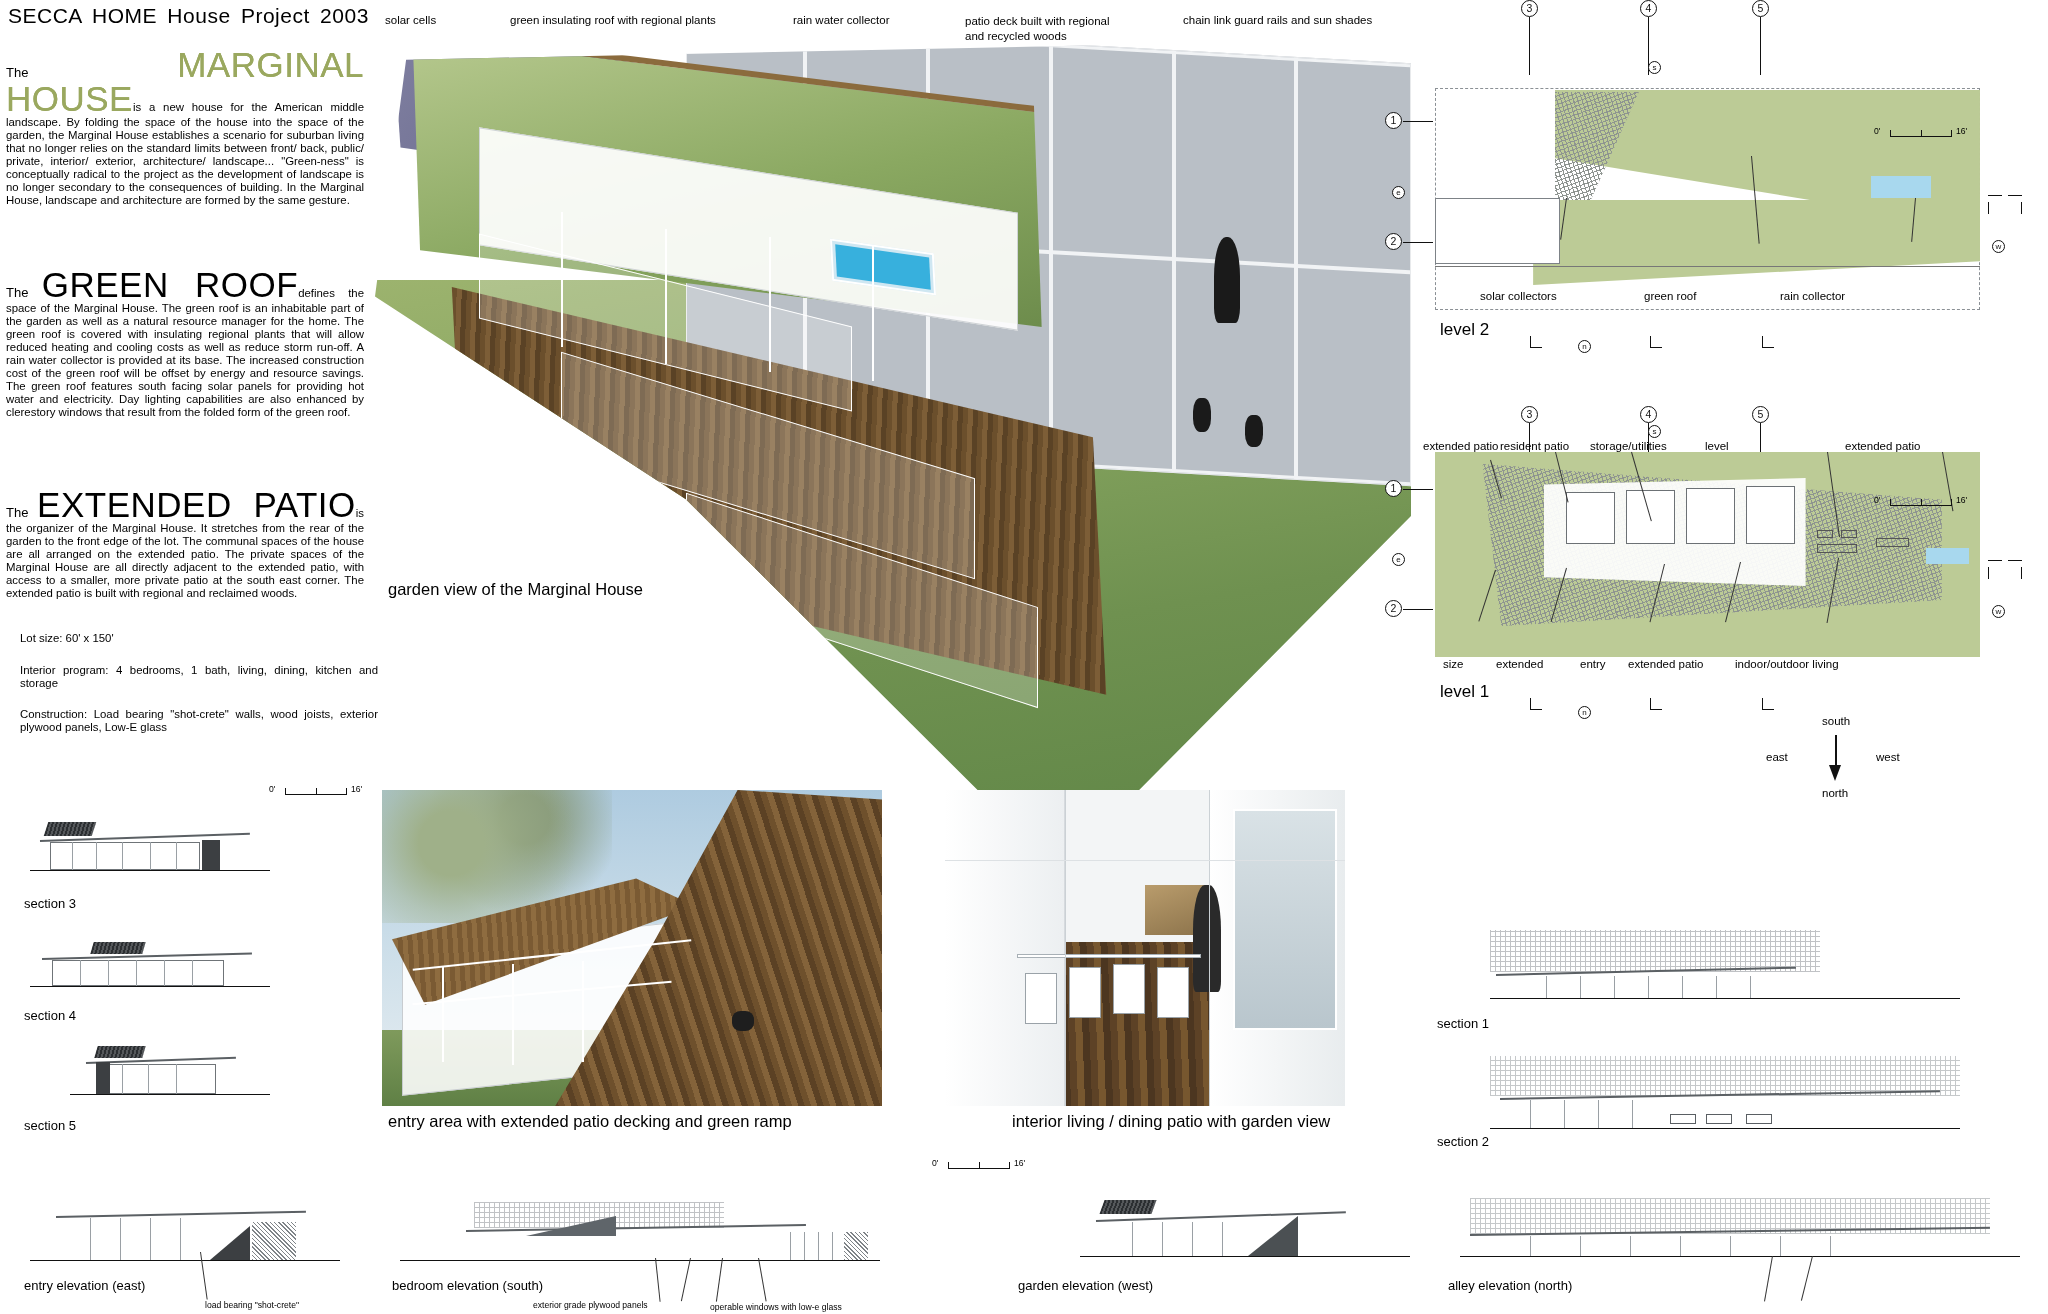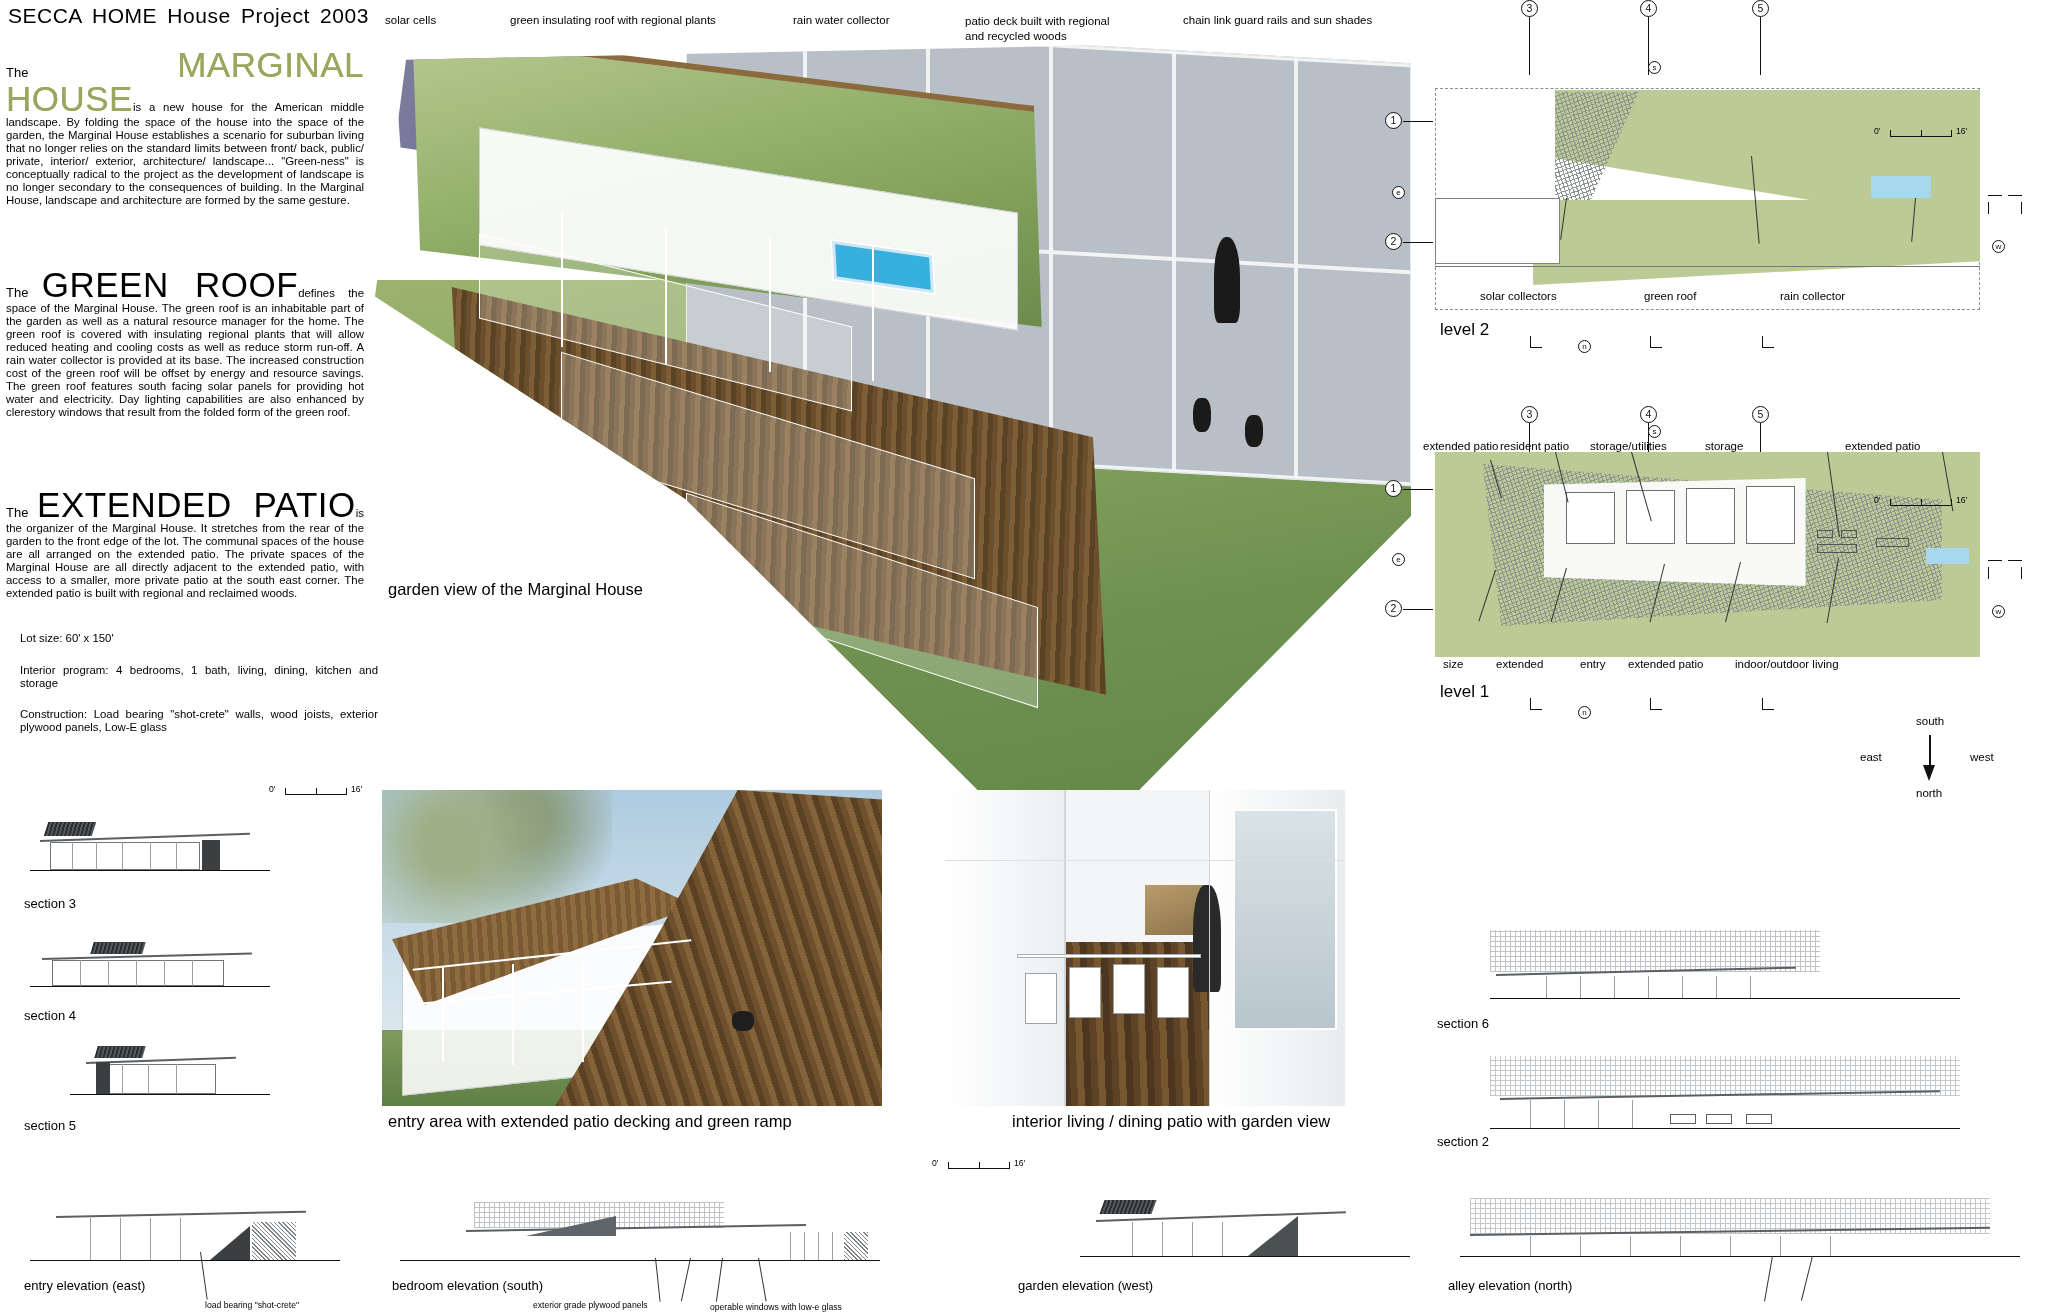--- a/index.html
+++ b/index.html
@@ -367,36 +367,36 @@
   <div class="abs" style="left:0;top:2px;width:1px;height:7px;background:#111;"></div>
   <div class="abs" style="left:31px;top:2px;width:1px;height:7px;background:#111;"></div>
   <div class="abs" style="left:61px;top:2px;width:1px;height:7px;background:#111;"></div>
   <div class="abs cap-xs" style="left:-16px;top:-2px;">0'</div>
   <div class="abs cap-xs" style="left:66px;top:-2px;">16'</div>
 </div>
 
 <div class="abs cap-sm" style="left:1423px;top:440px;">extended patio</div>
 <div class="abs cap-sm" style="left:1500px;top:440px;">resident patio</div>
 <div class="abs cap-sm" style="left:1590px;top:440px;">storage/utilities</div>
-<div class="abs cap-sm" style="left:1705px;top:440px;">storage</div>
+<div class="abs cap-sm" style="left:1705px;top:440px;">level</div>
 <div class="abs cap-sm" style="left:1845px;top:440px;">extended patio</div>
 
 <div class="abs cap-sm" style="left:1443px;top:658px;">size</div>
 <div class="abs cap-sm" style="left:1496px;top:658px;">extended</div>
 <div class="abs cap-sm" style="left:1580px;top:658px;">entry</div>
 <div class="abs cap-sm" style="left:1628px;top:658px;">extended patio</div>
 <div class="abs cap-sm" style="left:1735px;top:658px;">indoor/outdoor living</div>
 
 <div class="abs lvl-label" style="left:1440px;top:682px;">level 1</div>
 <div class="abs corner-L" style="left:1530px;top:698px;"></div>
 <div class="abs corner-L" style="left:1650px;top:698px;"></div>
 <div class="abs corner-L" style="left:1762px;top:698px;"></div>
 <div class="abs bullet sm" style="left:1578px;top:706px;">n</div>
 
-<div class="abs" id="compass" style="left:1860px;top:715px;width:140px;height:90px;">
+<div class="abs" id="compass" style="left:1766px;top:715px;width:140px;height:90px;">
   <div class="abs cap-sm" style="left:56px;top:0;">south</div>
   <div class="abs cap-sm" style="left:0px;top:36px;">east</div>
   <div class="abs cap-sm" style="left:110px;top:36px;">west</div>
   <div class="abs cap-sm" style="left:56px;top:72px;">north</div>
   <div class="compass-stem" style="left:69px;top:20px;height:34px;"></div>
   <div class="compass-arrow" style="left:63px;top:50px;"></div>
 </div>
 
 <div class="abs" style="left:1988px;top:195px;width:14px;height:1px;background:#111;"></div>
 <div class="abs" style="left:1988px;top:202px;width:1px;height:12px;background:#111;"></div>
@@ -499,21 +499,21 @@
   <div class="mass" style="left:24px;top:46px;width:300px;height:22px;border:none;"></div>
   <div class="vl" style="left:56px;top:46px;height:22px;"></div>
   <div class="vl" style="left:90px;top:46px;height:22px;"></div>
   <div class="vl" style="left:124px;top:46px;height:22px;"></div>
   <div class="vl" style="left:158px;top:46px;height:22px;"></div>
   <div class="vl" style="left:192px;top:46px;height:22px;"></div>
   <div class="vl" style="left:226px;top:46px;height:22px;"></div>
   <div class="vl" style="left:260px;top:46px;height:22px;"></div>
   <div class="gl" style="left:0;top:68px;width:470px;background:#111;"></div>
 </div>
-<div class="abs cap-md" style="left:1437px;top:1016px;">section 6</div>
+<div class="abs cap-md" style="left:1437px;top:1016px;">section 1</div>
 
 <div class="abs draw" id="section2" style="left:1490px;top:1056px;width:470px;height:78px;">
   <div class="screen" style="left:0;top:0;width:470px;height:40px;opacity:.5;"></div>
   <div class="roofline" style="left:10px;top:42px;width:440px;transform:rotate(-1deg);"></div>
   <div class="mass" style="left:18px;top:44px;width:300px;height:28px;border:none;"></div>
   <div class="vl" style="left:40px;top:44px;height:28px;"></div>
   <div class="vl" style="left:74px;top:44px;height:28px;"></div>
   <div class="vl" style="left:108px;top:44px;height:28px;"></div>
   <div class="vl" style="left:142px;top:44px;height:28px;"></div>
   <div class="abs" style="left:180px;top:58px;width:26px;height:10px;border:1px solid #5a5f63;"></div>

